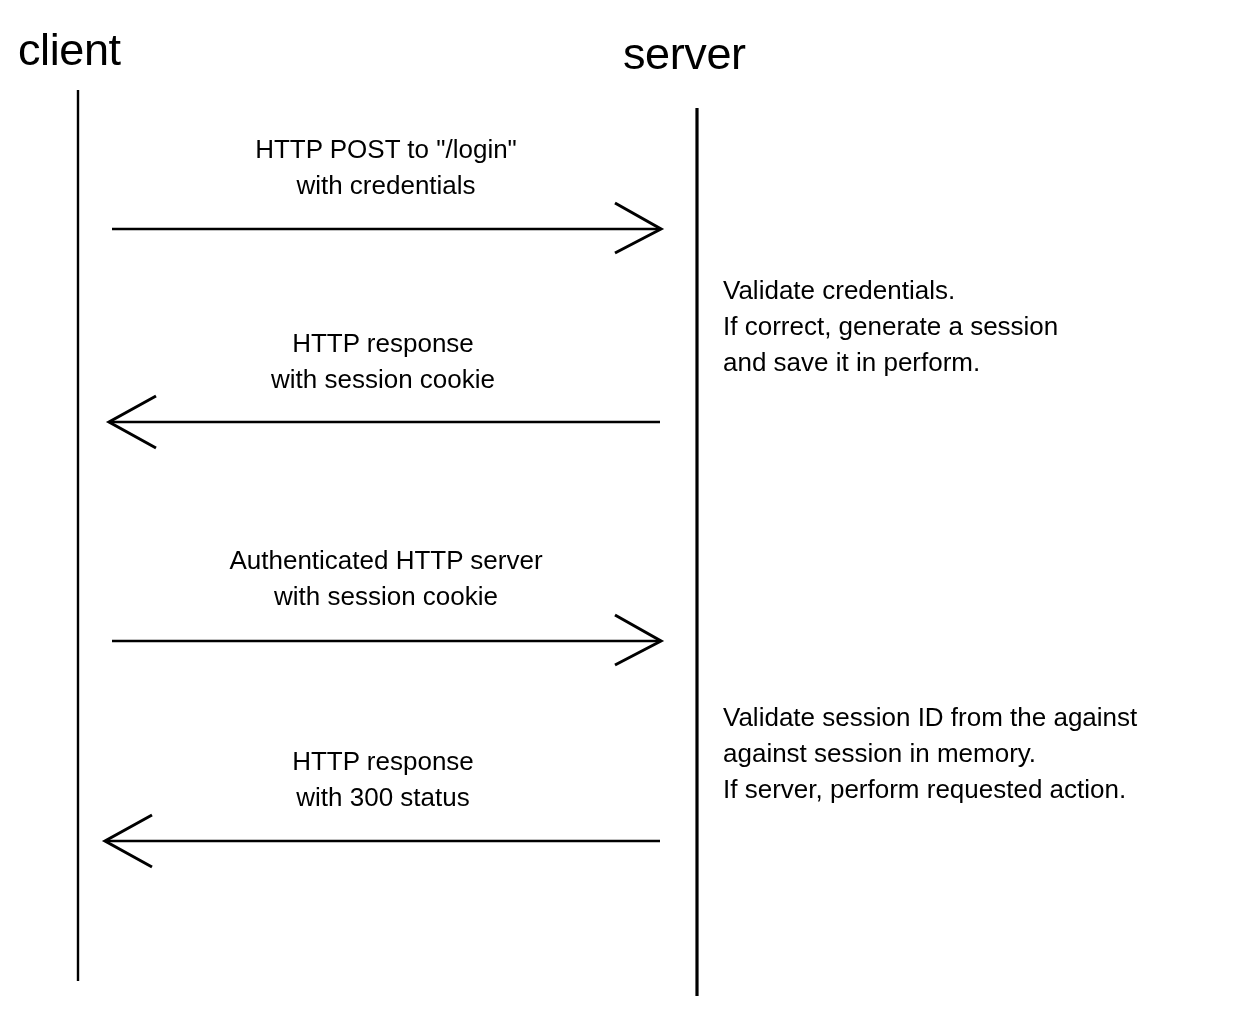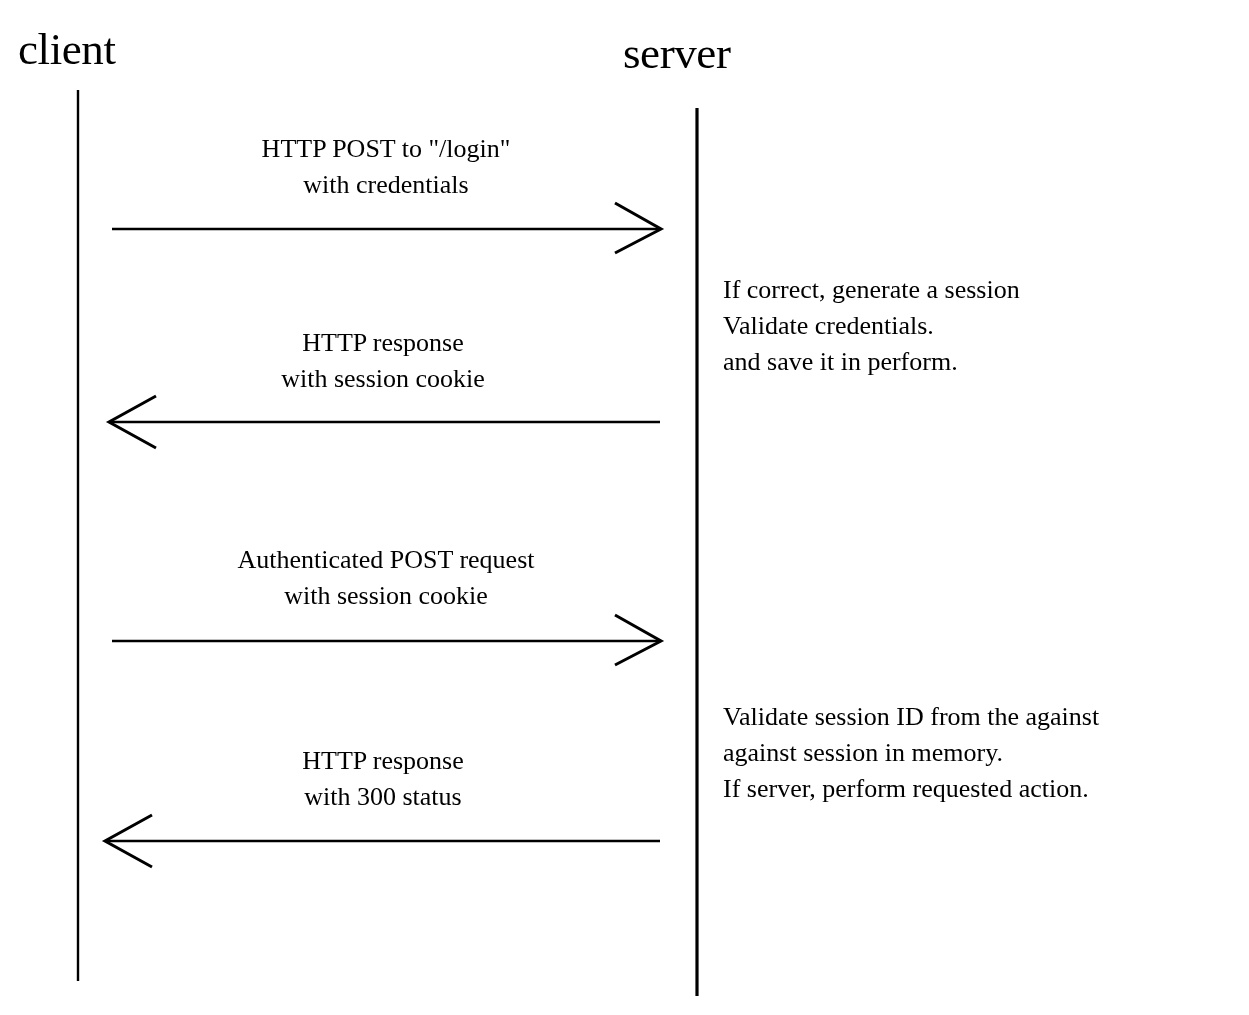--- a/index.html
+++ b/index.html
@@ -6,21 +6,21 @@
     margin: 0;
     padding: 0;
     background: #ffffff;
   }
   #diagram-root {
     position: relative;
     width: 1249px;
     height: 1015px;
     background: #ffffff;
     overflow: hidden;
-    font-family: Liberation Serif, serif;
+    font-family: Liberation Sans, sans-serif;
     color: #000000;
   }
   .svg-layer {
     position: absolute;
     left: 0;
     top: 0;
     width: 1249px;
     height: 1015px;
   }
   .actor-label {
@@ -103,32 +103,32 @@
     <span class="line">HTTP POST to "/login"</span>
     <span class="line">with credentials</span>
   </div>
 
   <div class="msg-label msg-2">
     <span class="line">HTTP response</span>
     <span class="line">with session cookie</span>
   </div>
 
   <div class="msg-label msg-3">
-    <span class="line">Authenticated POST request</span>
+    <span class="line">Authenticated HTTP server</span>
     <span class="line">with session cookie</span>
   </div>
 
   <div class="msg-label msg-4">
     <span class="line">HTTP response</span>
     <span class="line">with 300 status</span>
   </div>
 
   <div class="note-label note-1">
+    <span class="line">Validate credentials.</span>
     <span class="line">If correct, generate a session</span>
-    <span class="line">Validate credentials.</span>
     <span class="line">and save it in perform.</span>
   </div>
 
   <div class="note-label note-2">
     <span class="line">Validate session ID from the against</span>
     <span class="line">against session in memory.</span>
     <span class="line">If server, perform requested action.</span>
   </div>
 
 </div>

